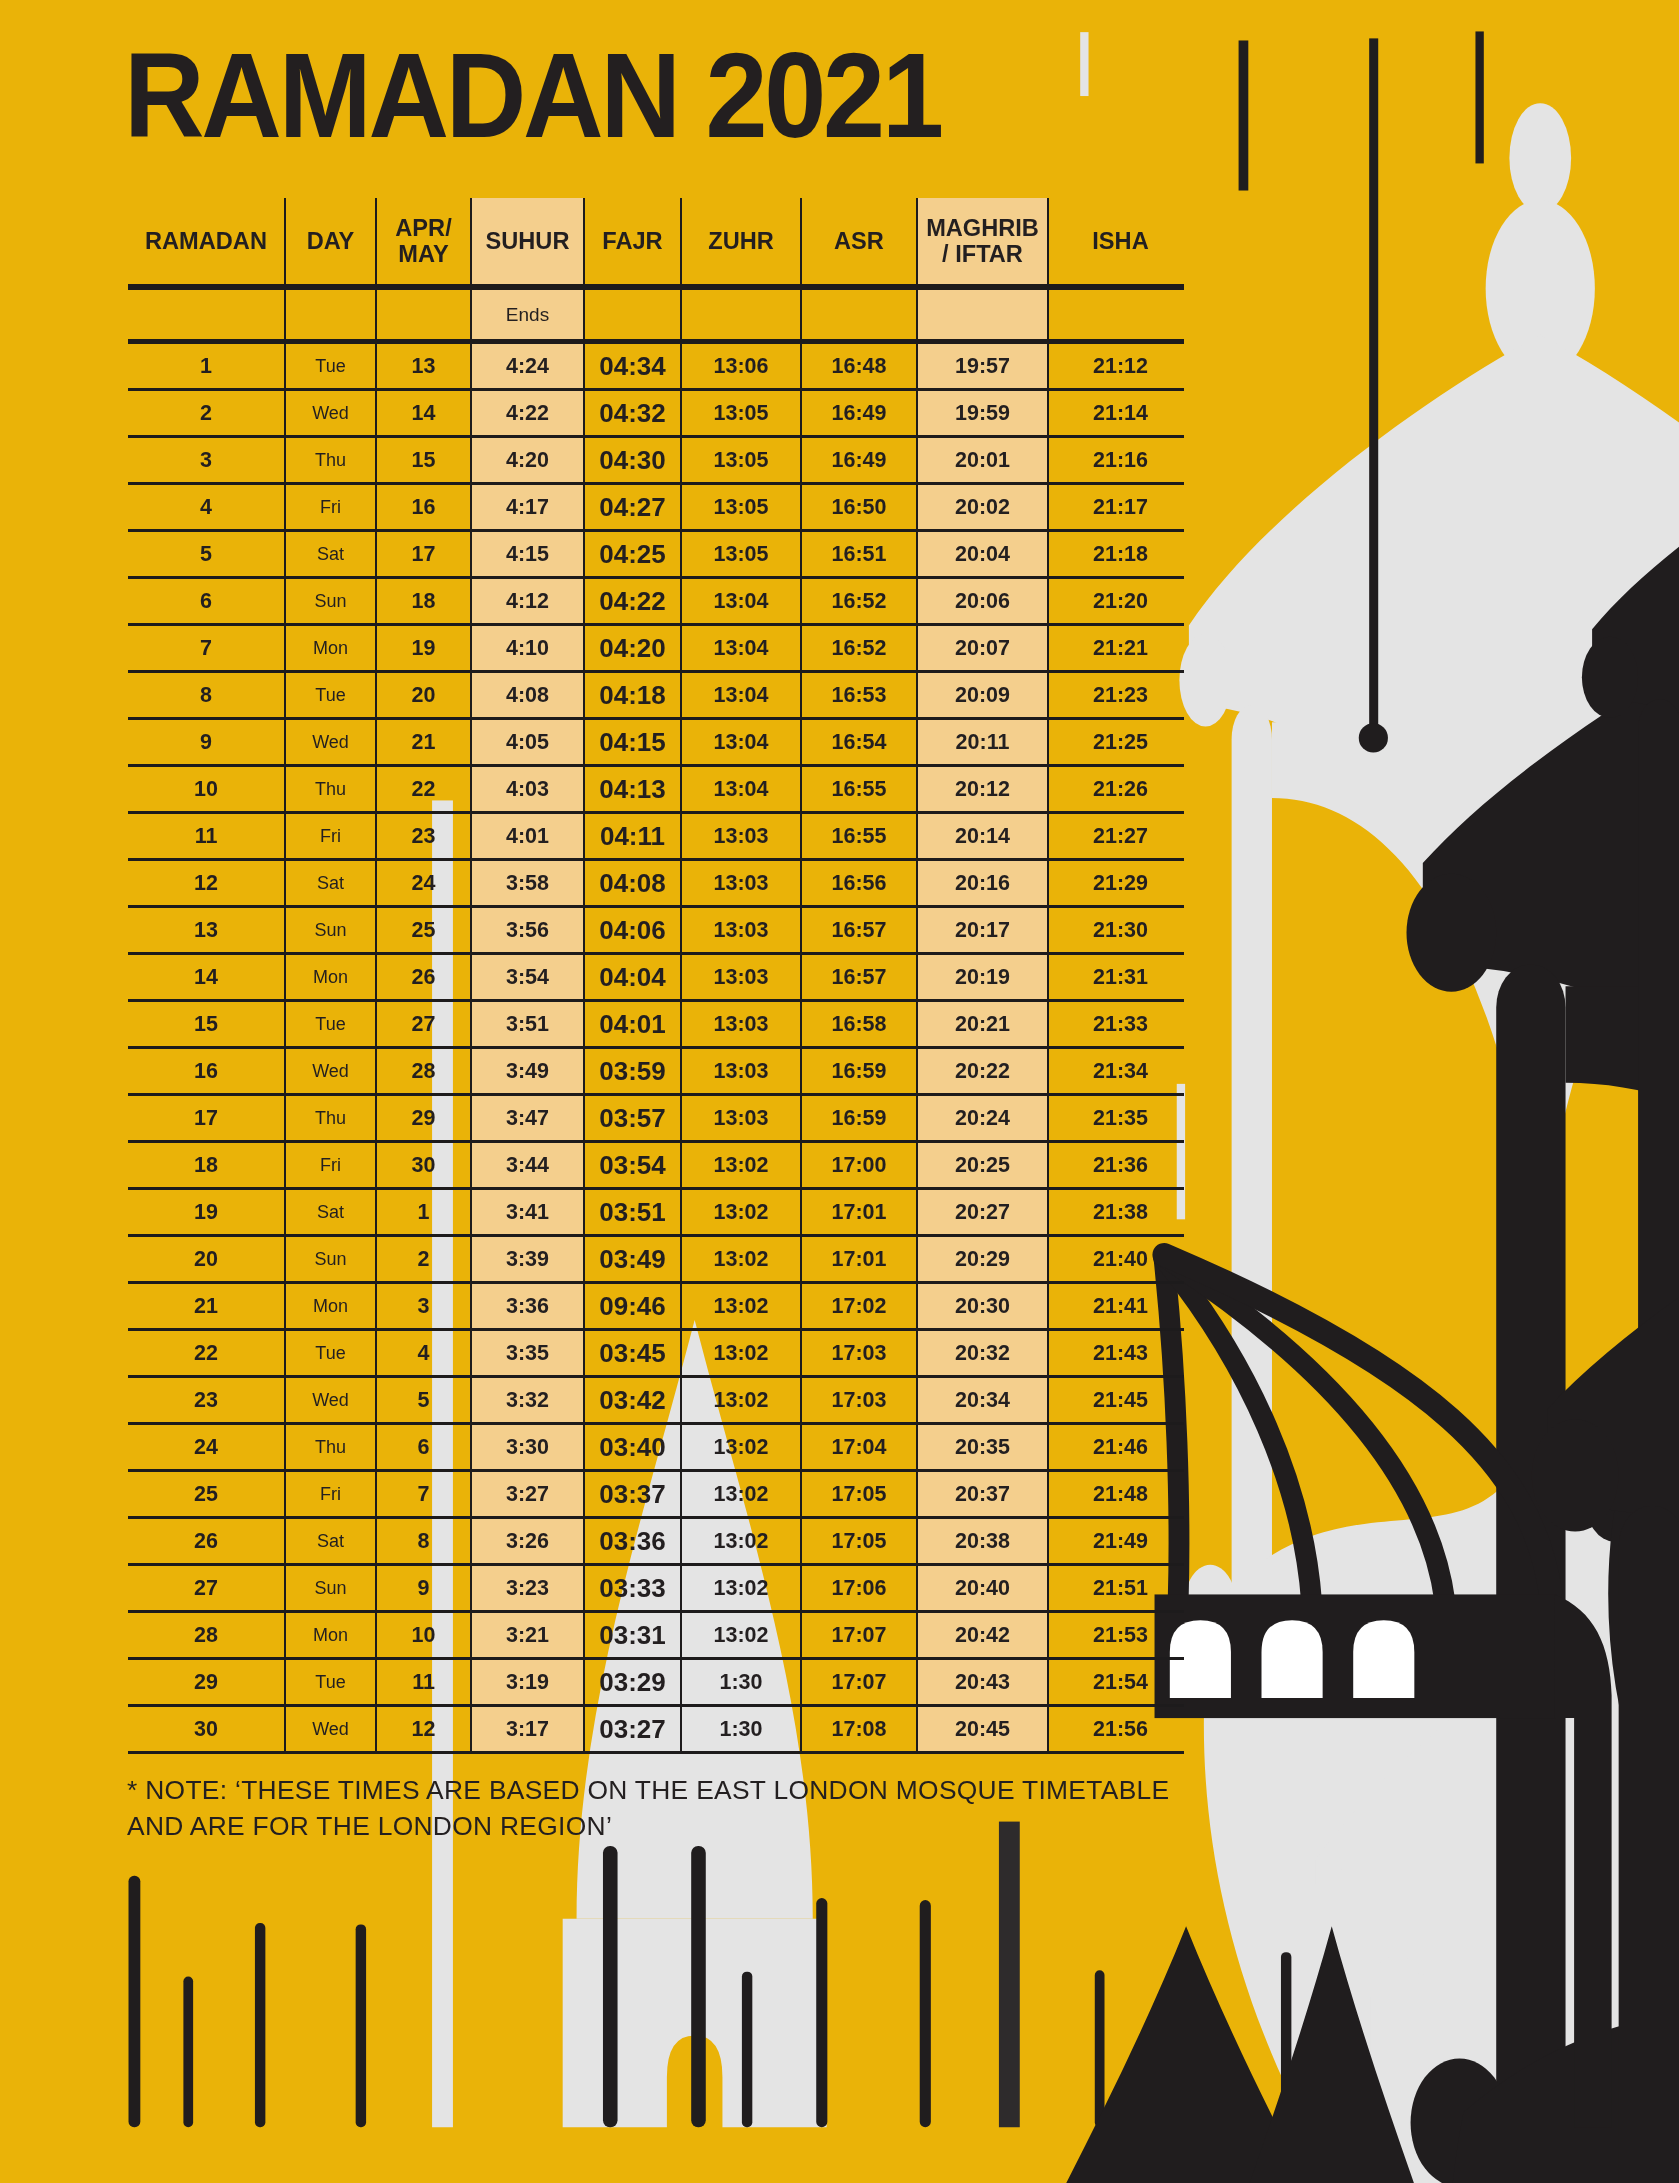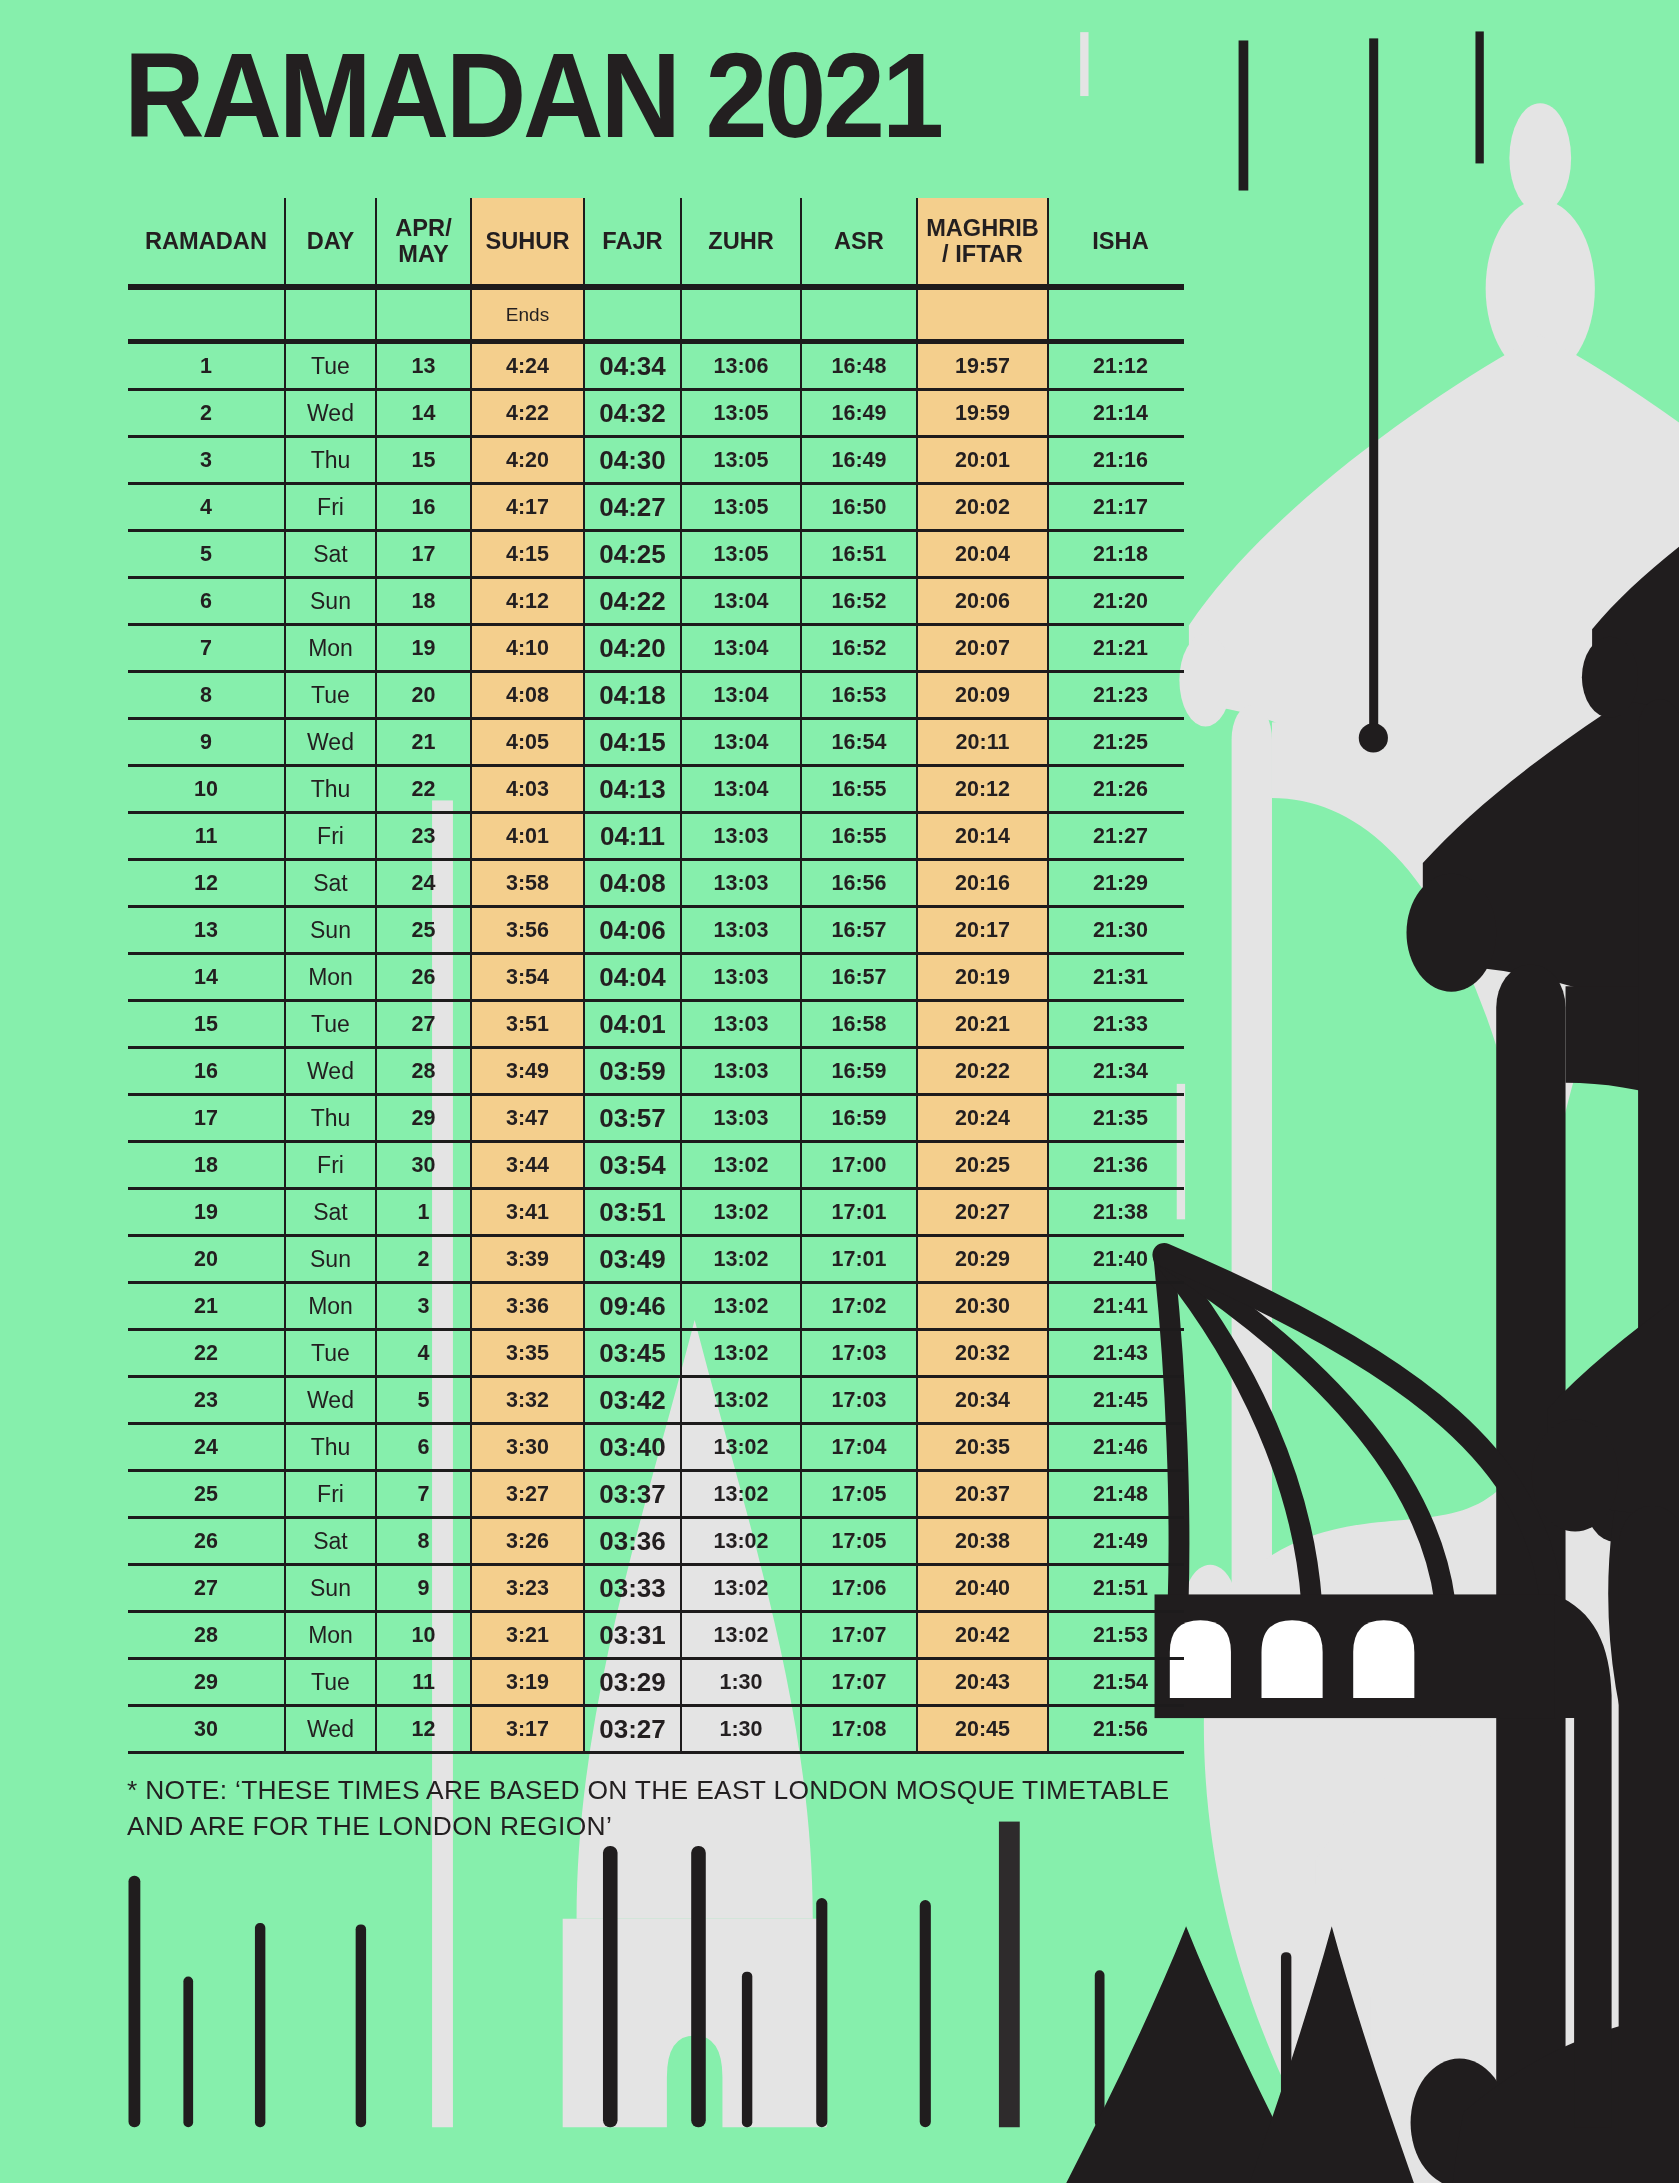--- a/index.html
+++ b/index.html
@@ -1,34 +1,34 @@
 <!DOCTYPE html>
 <html style="font-size:11px"><head>
 <meta charset="utf-8">
 <style>
   html,body{margin:0;padding:0;background:#ffffff;}
-  .page{position:relative;width:1679px;height:2183px;background:#86efac;overflow:hidden;
+  .page{position:relative;width:1679px;height:2183px;background:#eab308;overflow:hidden;
         font-family:"Liberation Sans",sans-serif;color:#231f20;}
   .decor{position:absolute;left:0;top:0;z-index:1;}
   .title{position:absolute;left:124px;top:26.4px;z-index:3;font-size:120px;font-weight:700;
          letter-spacing:-3.5px;color:#231f20;transform:scaleX(.93);transform-origin:left top;
          white-space:nowrap;}
   .tablewrap{position:absolute;left:128px;top:198px;z-index:3;}
   table{border-collapse:collapse;table-layout:fixed;width:1032px;}
   th,td{padding:0;margin:0;text-align:center;vertical-align:middle;color:#231f20;
         border-right:2.8px solid #1d1b1c;background:transparent;}
   th:last-child,td:last-child{border-right:none;}
   tr.h th{height:86px;font-size:23.6px;font-weight:700;white-space:pre-line;line-height:1.12;
           border-bottom:6.3px solid #1d1b1c;}
   tr.e td{height:49px;font-size:19px;font-weight:400;border-bottom:5.6px solid #1d1b1c;}
   tbody td{height:44px;border-bottom:3.5px solid #1d1b1c;font-size:21.5px;font-weight:700;}
   .col-ramadan{width:156px;} .col-day{width:89px;} .col-date{width:93px;}
   .col-suhur{width:111px;} .col-fajr{width:95px;} .col-zuhr{width:118px;}
   .col-asr{width:114px;} .col-maghrib{width:129px;} .col-isha{width:127px;padding-left:8px;}
-  td.col-day{font-weight:400;font-size:23px;}
+  td.col-day{font-weight:400;font-size:18px;}
   td.col-fajr{font-size:26px;}
   .hl{background:#f4cf8d;}
   .note{position:absolute;left:127px;top:1773px;z-index:3;font-size:26.4px;font-weight:400;
         line-height:1.35;letter-spacing:0.3px;color:#231f20;white-space:pre-line;width:1181px;}
 </style>
 </head>
 <body>
 
 <div class="page">
 

